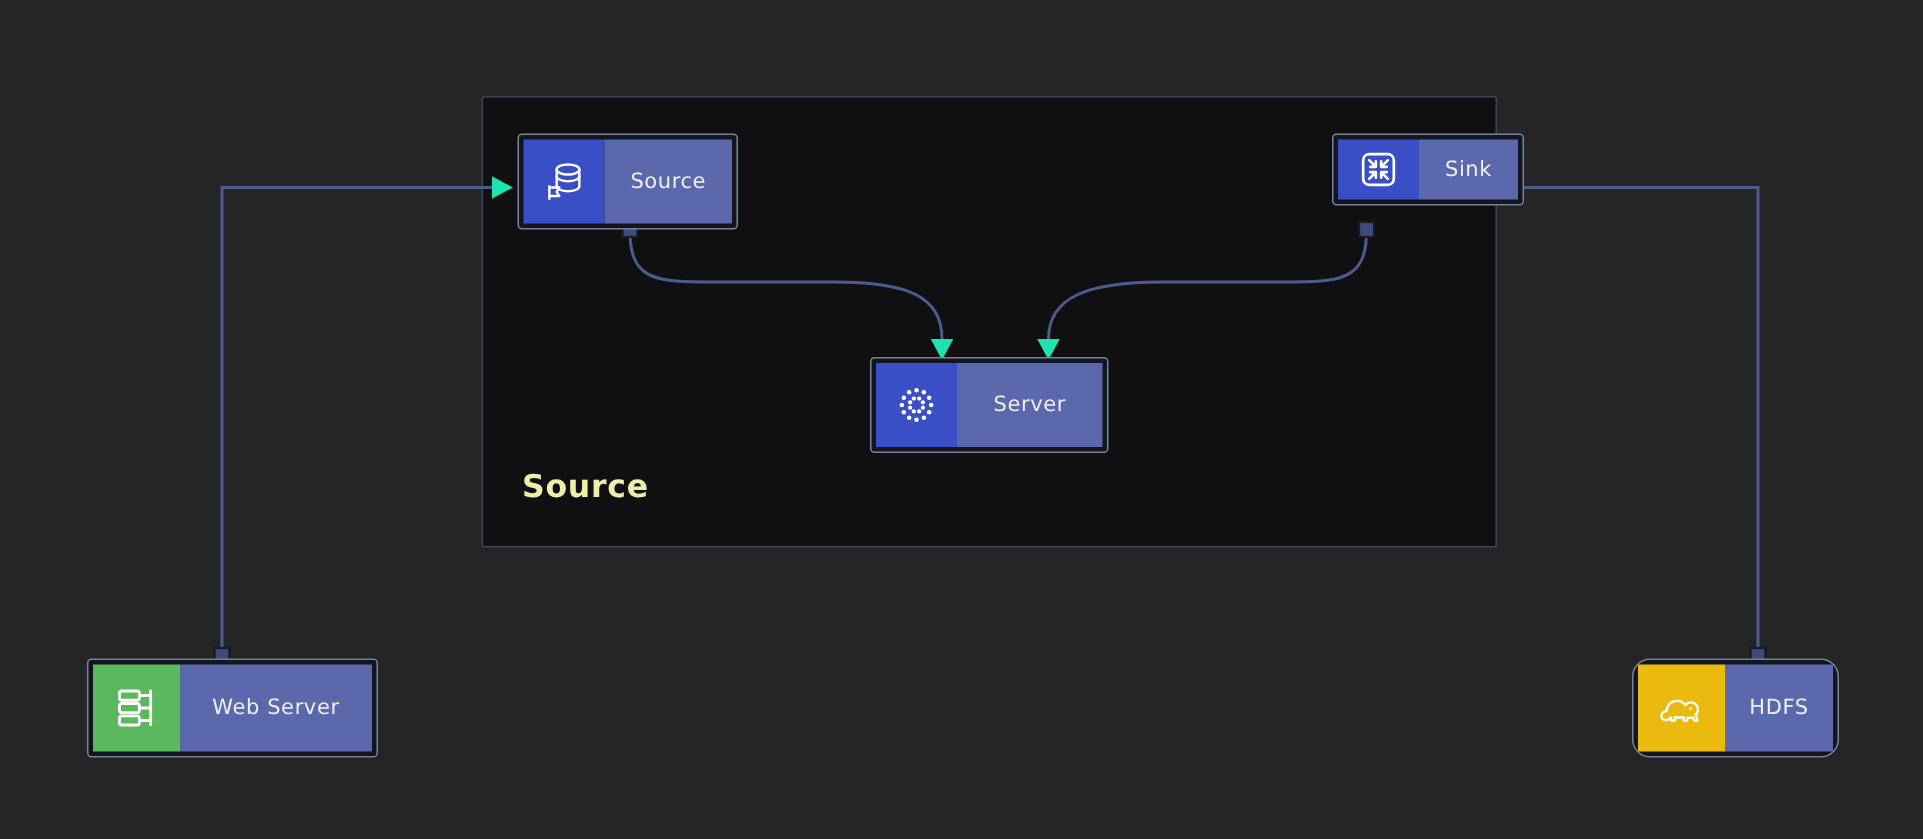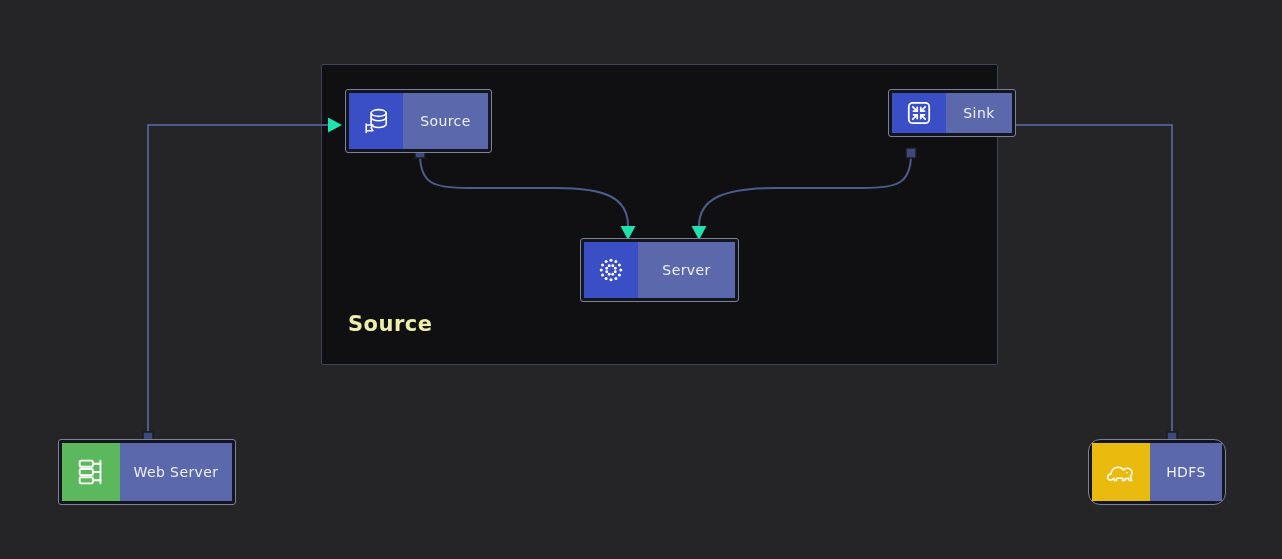--- a/index.html
+++ b/index.html
@@ -26,21 +26,21 @@
   .node{position:absolute;display:flex;background:var(--node-border-bg);
     border:1px solid var(--node-outline);border-radius:3px;padding:3px;}
   .node-icon{display:flex;align-items:center;justify-content:center;flex:none;}
   .node-label{display:flex;align-items:center;justify-content:center;flex:1 1 auto;
     background:var(--node-label-bg);color:var(--node-label-text);
     font-size:14px;letter-spacing:.4px;white-space:nowrap;padding:0 12px;}
 
   .node-source {left:345px;top:89px;width:147px;height:64px;}
   .node-sink   {left:888px;top:89px;width:128px;height:48px;}
   .node-channel{left:580px;top:238px;width:159px;height:64px;}
-  .node-webserver{left:58px;top:439px;width:178px;height:66px;}
+  .node-webserver{left:58px;top:439px;width:194px;height:66px;}
   .node-hdfs   {left:1088px;top:439px;width:138px;height:66px;border-radius:12px;}
   .node-source .node-icon,.node-sink .node-icon,.node-channel .node-icon{width:54px;}
   .node-webserver .node-icon,.node-hdfs .node-icon{width:58px;}
   .icon-svg{stroke:#fff;fill:none;stroke-width:1.8;stroke-linecap:round;stroke-linejoin:round;}
 </style>
 </head>
 <body>
 
 <div class="canvas">
 

